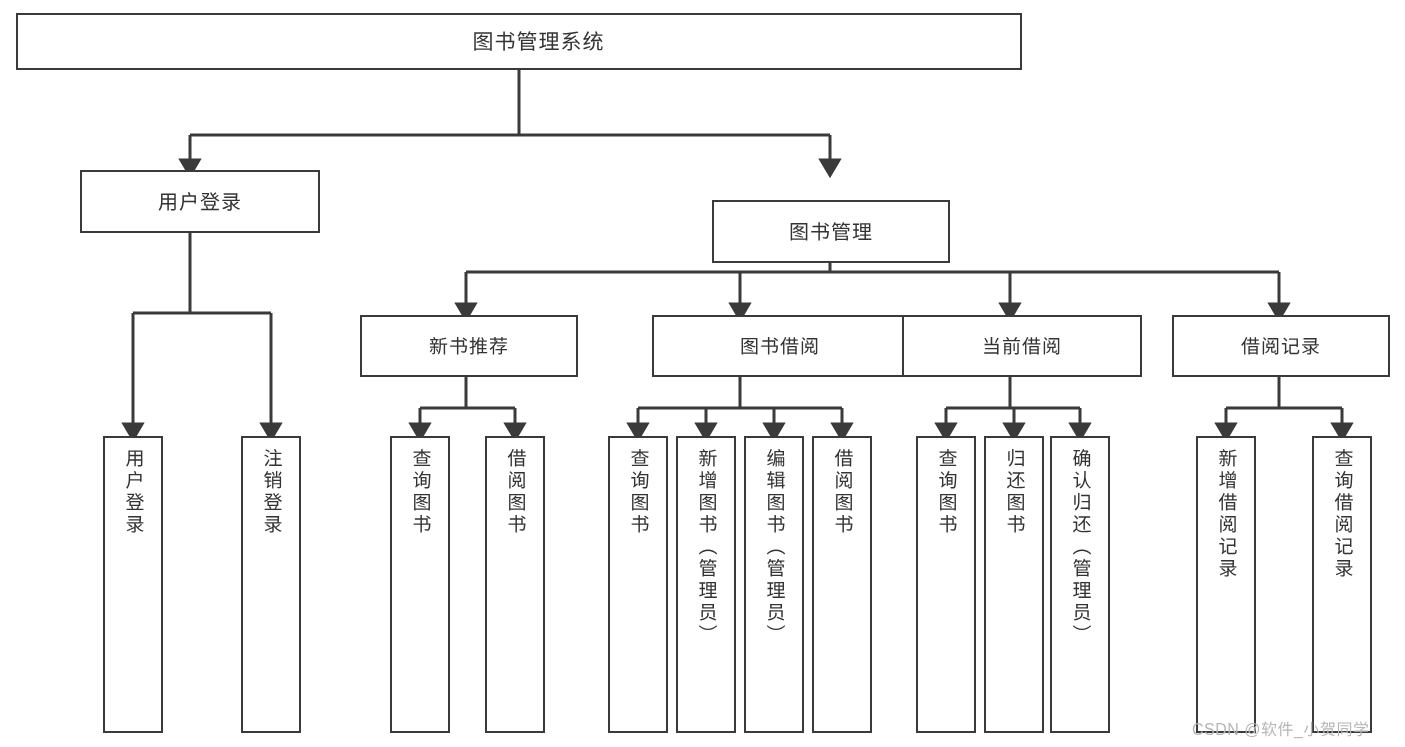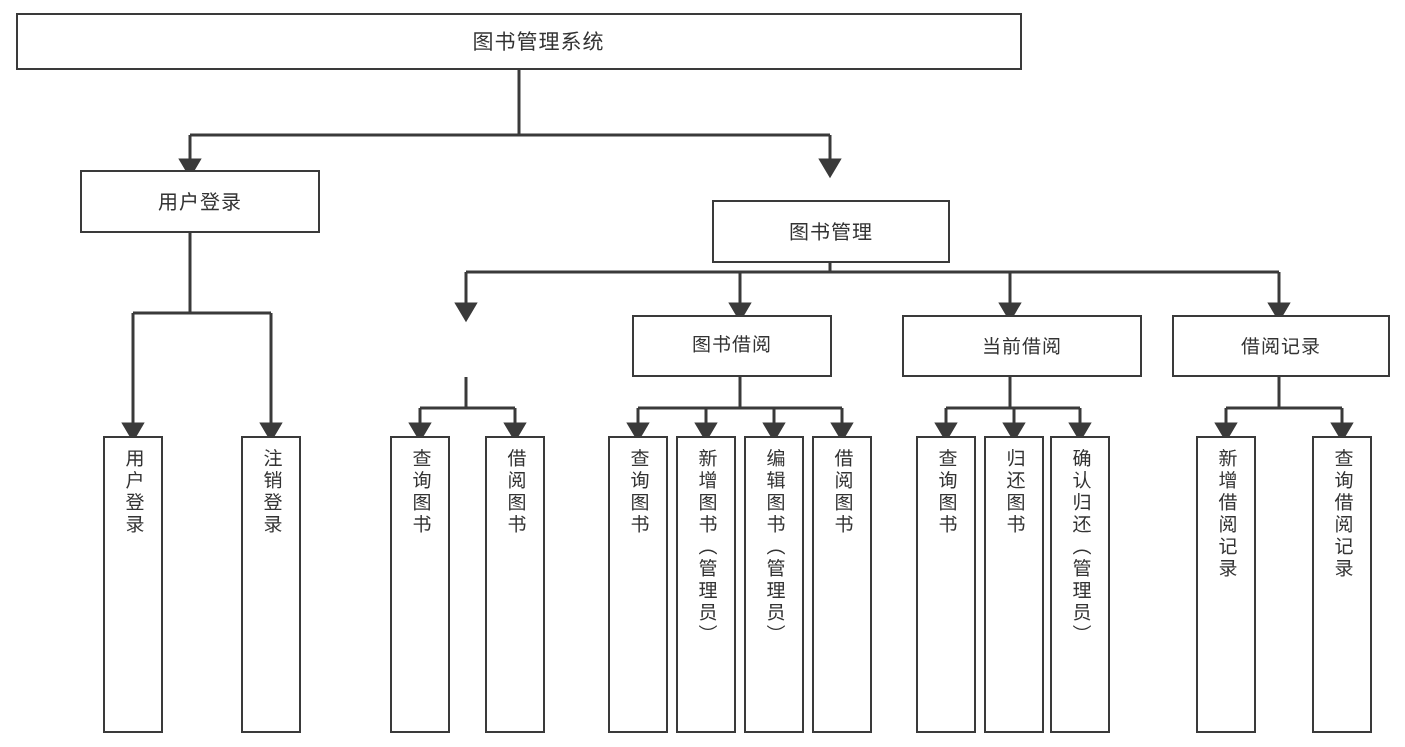--- a/index.html
+++ b/index.html
@@ -136,21 +136,24 @@
     <span class="htext">图书管理系统</span>
   </div>
 
   <div class="node level2" style="left:80px; top:170px; width:240px; height:63px;">
     <span class="htext">用户登录</span>
   </div>
   <div class="node level2" style="left:712px; top:170px; width:238px; height:63px;margin-top:30px;">
     <span class="htext">图书管理</span>
   </div>
 
-  <div class="node level3" style="left:632px; top:315px; width:200px; height:62px;font-family:Liberation Mono, monospace;">
+  <div class="node level3" style="left:360px; top:315px; width:218px; height:62px;">
+    <span class="htext">新书推荐</span>
+  </div>
+  <div class="node level3" style="left:652px; top:315px; width:256px; height:62px;">
     <span class="htext">图书借阅</span>
   </div>
   <div class="node level3" style="left:902px; top:315px; width:240px; height:62px;">
     <span class="htext">当前借阅</span>
   </div>
   <div class="node level3" style="left:1172px; top:315px; width:218px; height:62px;">
     <span class="htext">借阅记录</span>
   </div>
 
   <div class="node leaf" style="left:103px; top:436px; width:60px; height:297px;">
@@ -190,14 +193,15 @@
     <span class="vtext">确认归还（管理员）</span>
   </div>
 
   <div class="node leaf" style="left:1196px; top:436px; width:60px; height:297px;">
     <span class="vtext">新增借阅记录</span>
   </div>
   <div class="node leaf" style="left:1312px; top:436px; width:60px; height:297px;">
     <span class="vtext">查询借阅记录</span>
   </div>
 
+  <div id="watermark">CSDN @软件_小贺同学</div>
 
 </div>
 
 </body></html>

